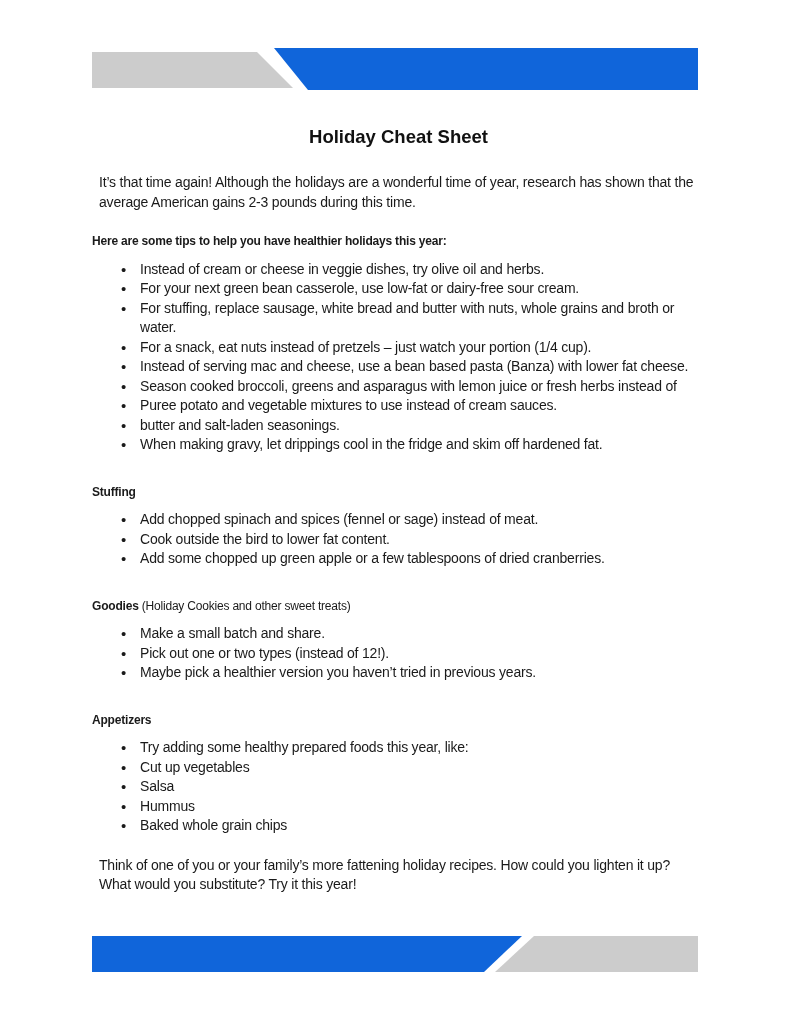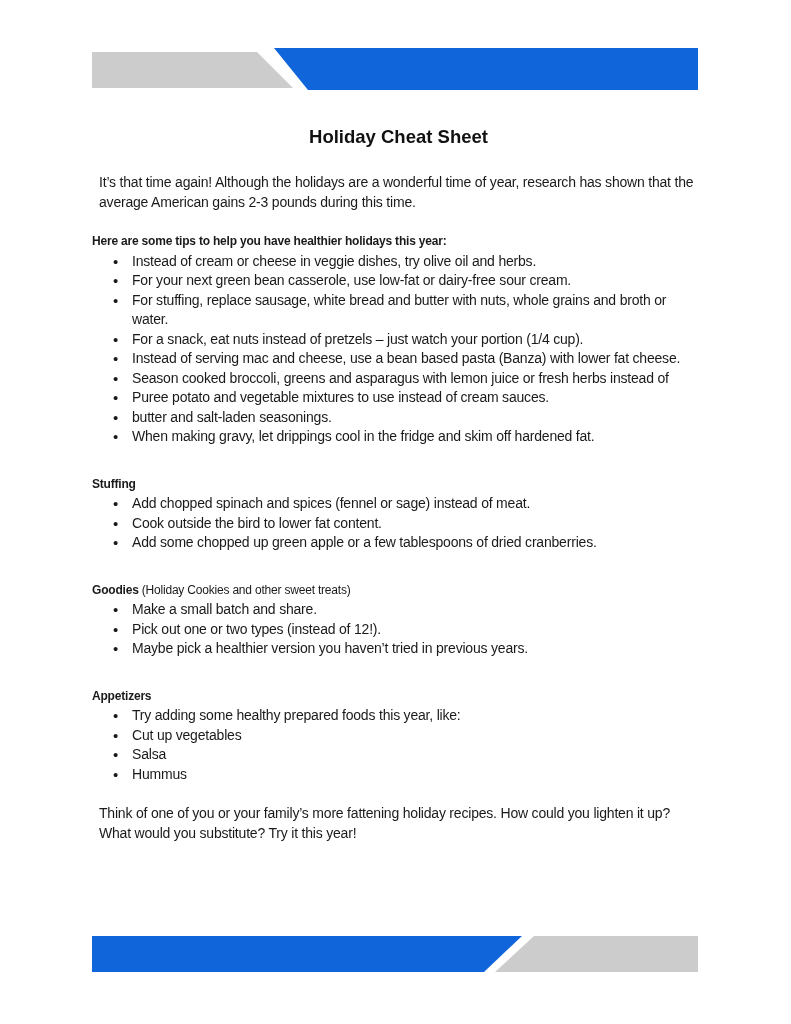--- a/index.html
+++ b/index.html
@@ -46,21 +46,21 @@
   p.closing { margin-top: 20px; }
   h2.sec-heading {
     font-size: 12px;
     line-height: 19.5px;
     font-weight: 700;
     margin: 28px 0 0 0;
   }
   h2.tips-heading { margin-top: 20px; }
   h2.sec-heading .h2-suffix { font-weight: 400; }
   ul.bullets {
-    margin: 0;
+    margin: 8px;
     padding: 0 0 0 40px;
     list-style: none;
   }
   ul.bullets li {
     position: relative;
   }
   ul.bullets li::before {
     content: "\2022";
     position: absolute;
     left: -19px;
@@ -110,20 +110,21 @@
         <li>Pick out one or two types (instead of 12!).</li>
         <li>Maybe pick a healthier version you haven’t tried in previous years.</li>
       </ul>
 
     <h2 class="sec-heading"><span>Appetizers</span><span class="h2-suffix"></span></h2>
     <ul class="bullets">
         <li>Try adding some healthy prepared foods this year, like:</li>
         <li>Cut up vegetables</li>
         <li>Salsa</li>
         <li>Hummus</li>
+        <li>Baked whole grain chips</li>
       </ul>
 
     <p class="closing">Think of one of you or your family’s more fattening holiday recipes. How could you lighten it up? What would you substitute? Try it this year!</p>
 
   </div>
 
   <svg class="banner banner-bottom" width="791" height="99" viewBox="0 0 791 99" xmlns="http://www.w3.org/2000/svg">
     <polygon points="92,11 522,11 484,47 92,47" fill="#1065DA"></polygon>
     <polygon points="534,11 698,11 698,47 495,47" fill="#CCCCCC"></polygon>
   </svg>

